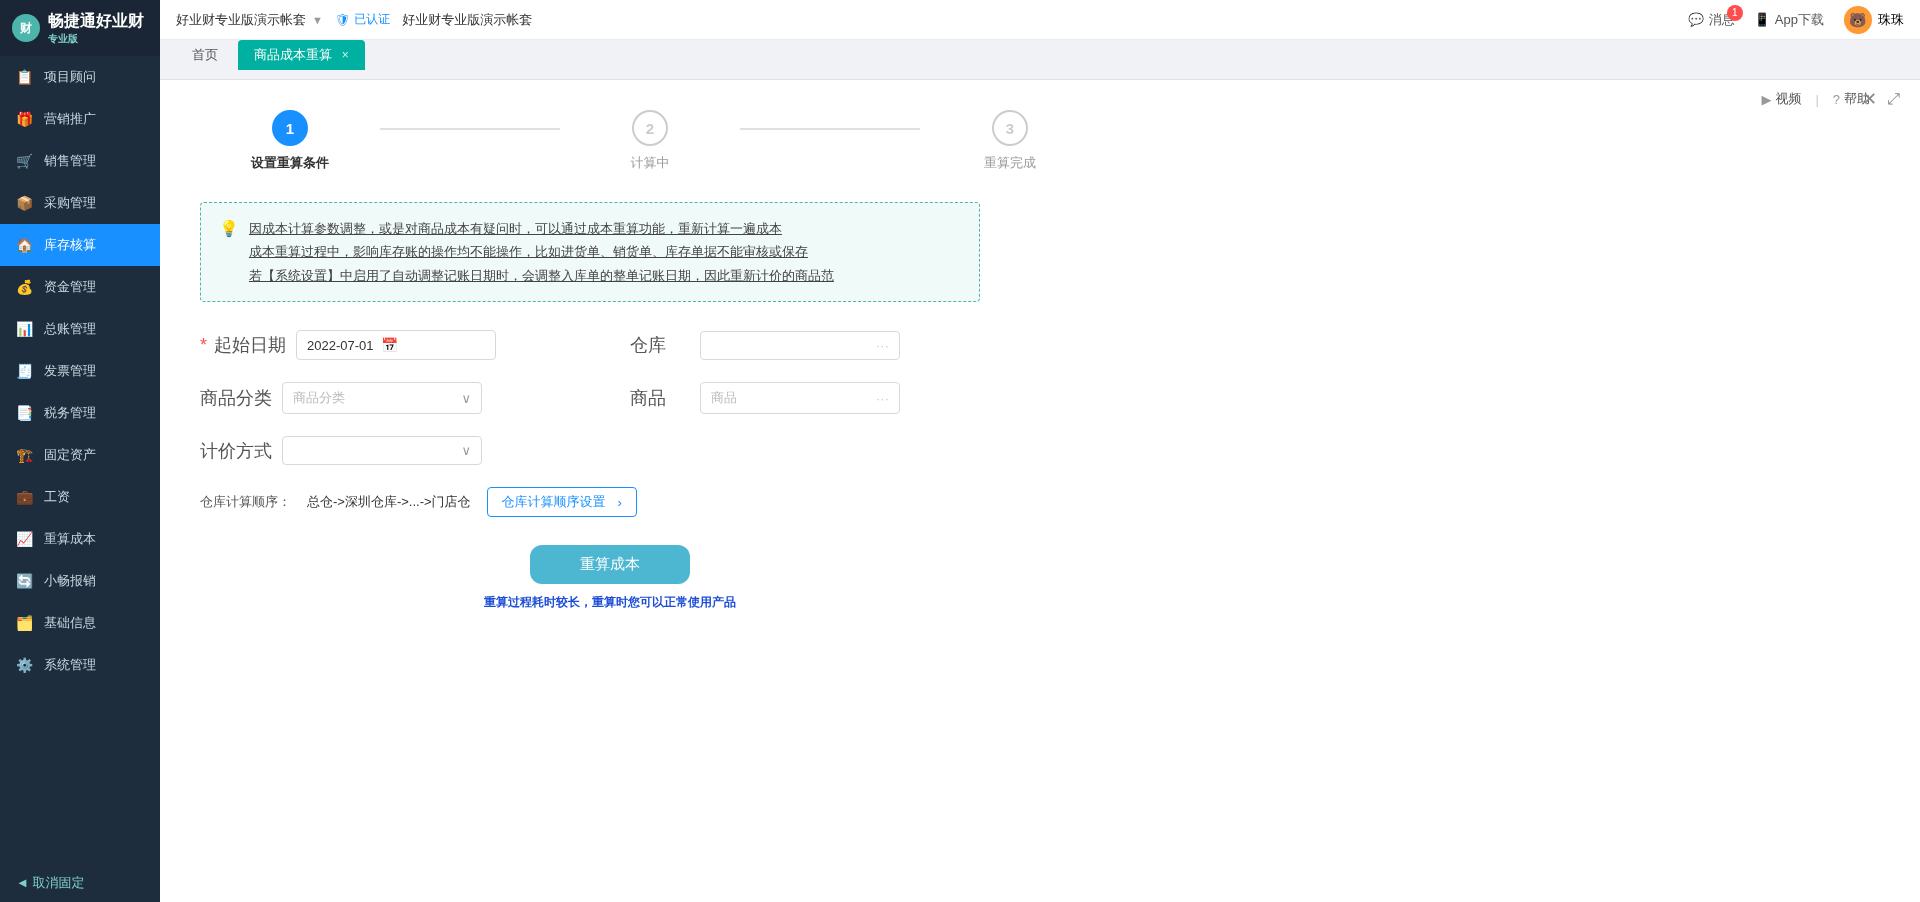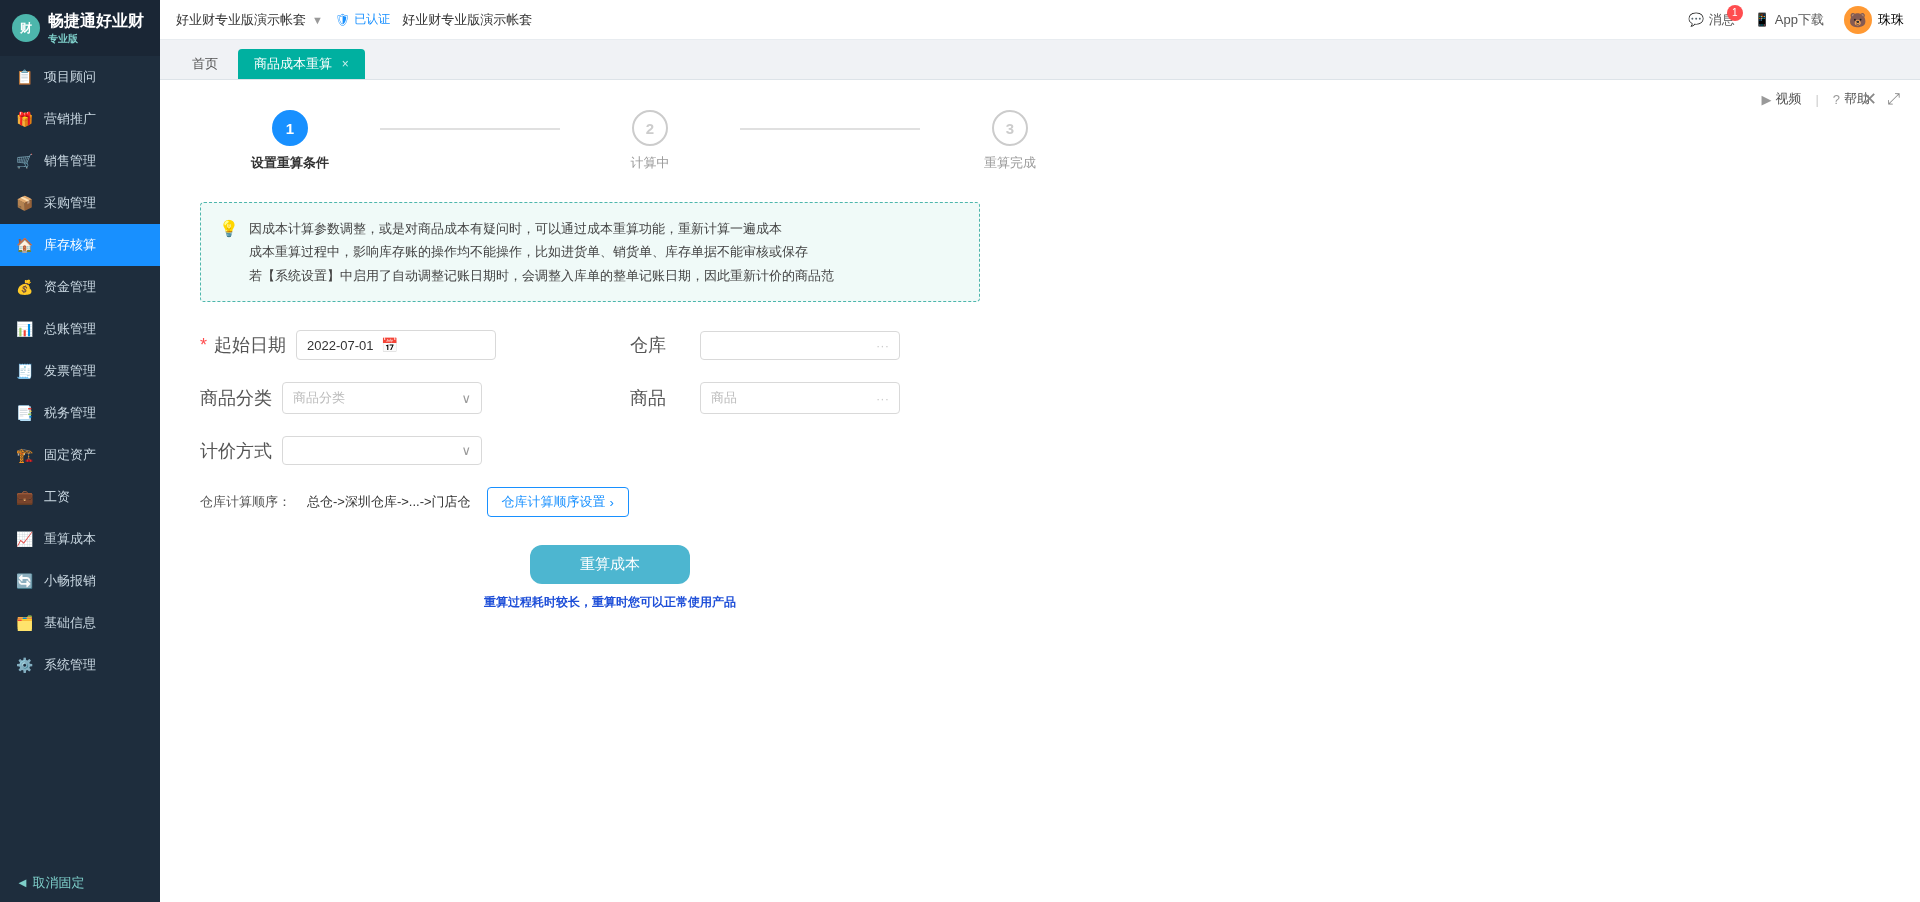--- a/index.html
+++ b/index.html
@@ -149,21 +149,21 @@
       align-items: center;
       justify-content: center;
       font-size: 14px;
     }
 
     
     .tab-bar {
       background: #f0f2f5;
       border-bottom: 1px solid #dde3e8;
       display: flex;
-      align-items: flex-end;
+      align-items: flex-start;
       padding: 0 16px;
       height: 40px;
       flex-shrink: 0;
       gap: 4px;
     }
     .tab {
       padding: 6px 16px;
       border-radius: 4px 4px 0 0;
       font-size: 13px;
       cursor: pointer;
@@ -240,21 +240,21 @@
       background: #f0faf8;
       border: 1px dashed #4db6ac;
       border-radius: 4px;
       padding: 14px 18px;
       max-width: 780px;
       margin-bottom: 28px;
       display: flex;
       gap: 10px;
     }
     .info-box-icon { color: #f5a623; font-size: 16px; flex-shrink: 0; margin-top: 2px; }
-    .info-box-text { color: #444; font-size: 13px; line-height: 1.8; }
+    .info-box-text { color: #444; font-size: 13px; line-height: 1.8; text-decoration: underline; }
 
     
     .form-section {
       max-width: 820px;
     }
     .form-row {
       display: flex;
       align-items: center;
       margin-bottom: 22px;
       gap: 40px;
@@ -321,21 +321,21 @@
     .warehouse-btn {
       background: #fff;
       border: 1px solid #1890ff;
       color: #1890ff;
       border-radius: 4px;
       padding: 5px 14px;
       font-size: 13px;
       cursor: pointer;
       display: flex;
       align-items: center;
-      gap: 4px;
+      gap: 12px;
     }
 
     
     .recalc-section {
       display: flex;
       flex-direction: column;
       align-items: center;
       margin-top: 10px;
       gap: 10px;
     }

